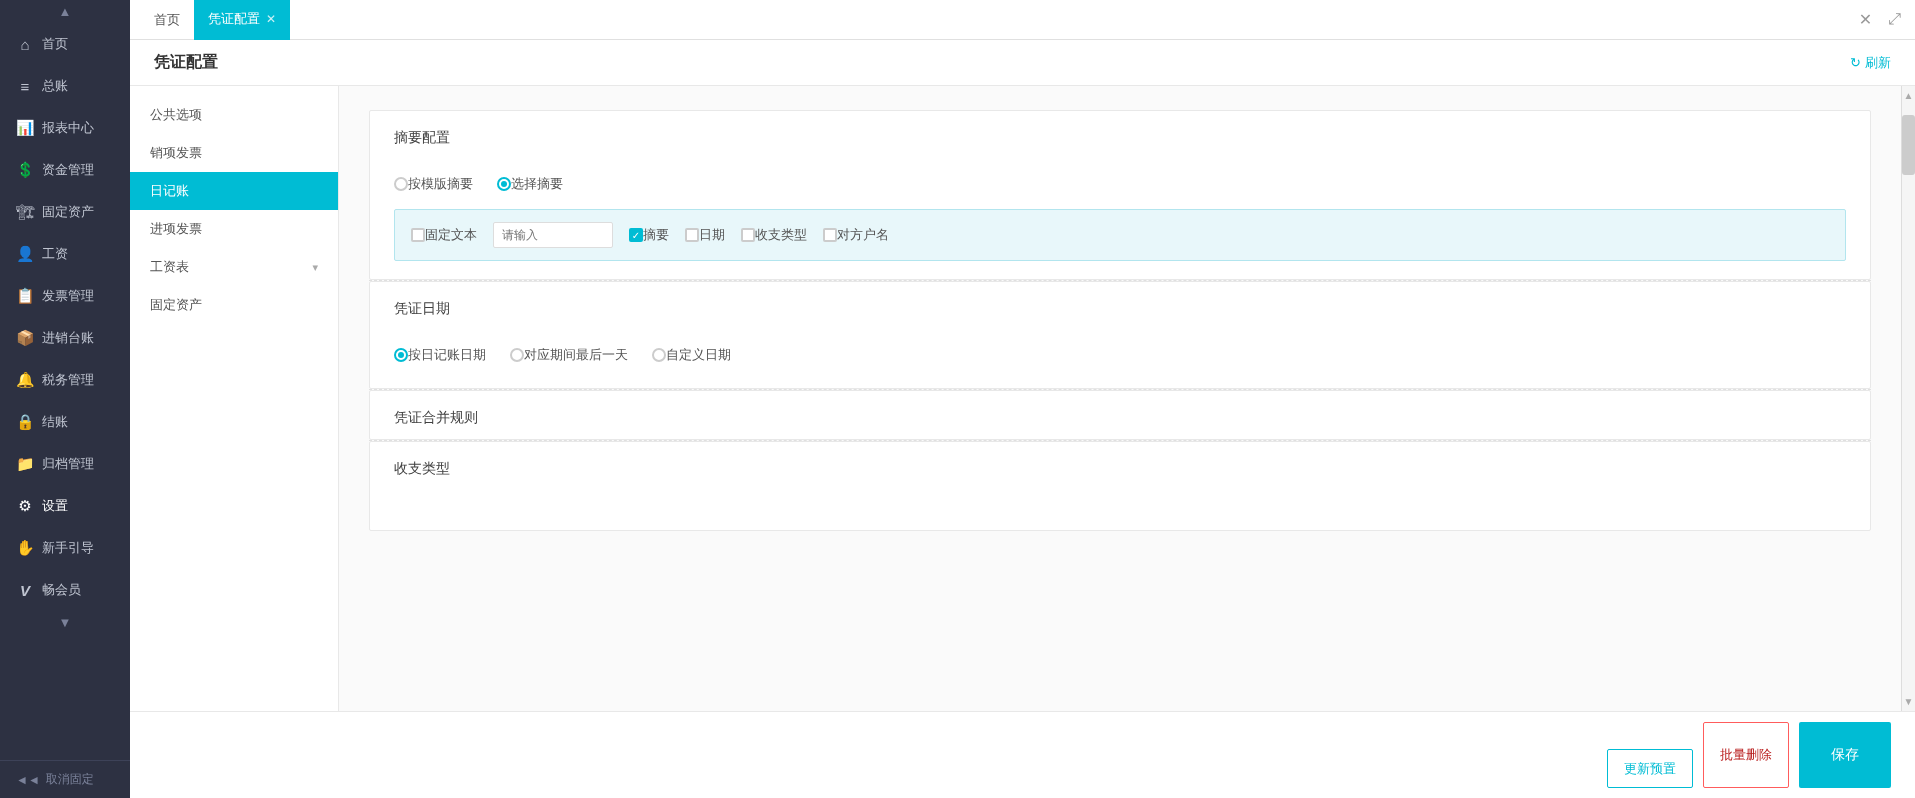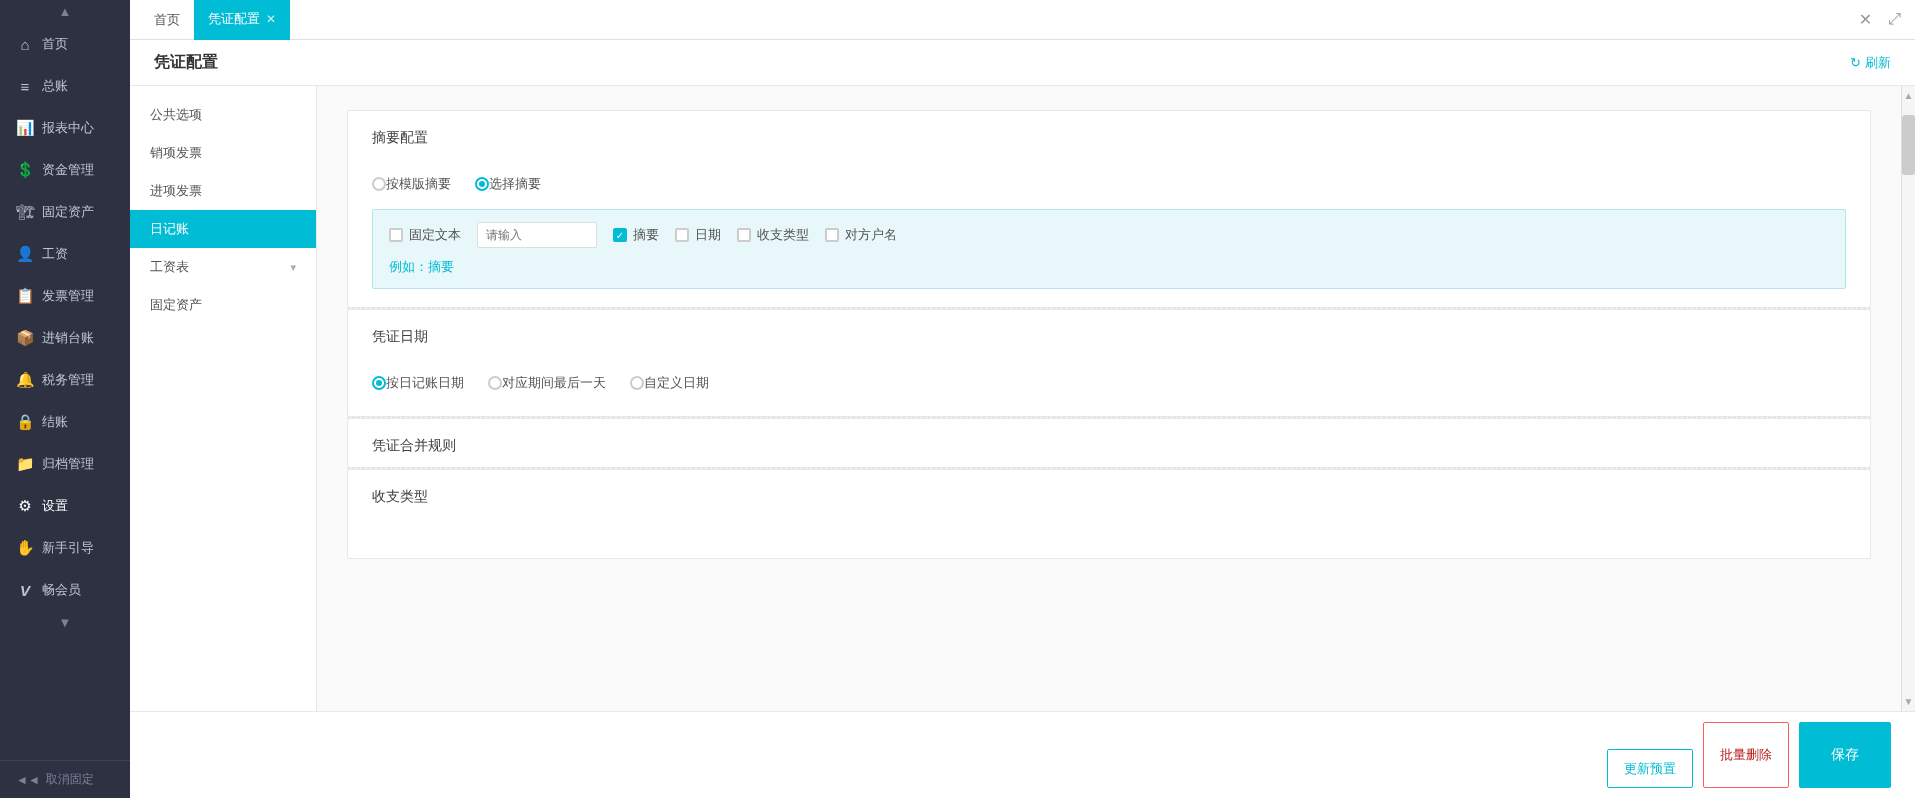--- a/index.html
+++ b/index.html
@@ -33,21 +33,21 @@
 
     
     .page-header { background: #fff; padding: 12px 24px; border-bottom: 1px solid #e8e8e8; display: flex; align-items: center; justify-content: space-between; flex-shrink: 0; }
     .page-title { font-size: 16px; font-weight: 600; color: #333; }
     .refresh-btn { color: #00bcd4; cursor: pointer; font-size: 13px; display: flex; align-items: center; gap: 4px; }
 
     
     .content-body { display: flex; flex: 1; overflow: hidden; }
 
     
-    .left-nav { width: 187px; background: #fff; border-right: 1px solid #e8e8e8; padding: 10px 0; flex-shrink: 0; }
+    .left-nav { width: 209px; background: #fff; border-right: 1px solid #e8e8e8; padding: 10px 0; flex-shrink: 0; }
     .left-nav-item { padding: 10px 20px; cursor: pointer; font-size: 13px; color: #555; display: flex; align-items: center; justify-content: space-between; }
     .left-nav-item.active { background: #00bcd4; color: #fff; }
     .left-nav-item .chevron { font-size: 11px; color: #aaa; }
 
     
     .right-content { flex: 1; padding: 24px 30px; overflow-y: auto; background: #fafafa; position: relative; }
 
     
     .section { background: #fff; border: 1px solid #e8e8e8; border-radius: 2px; margin-bottom: 0; }
     .section-divider { border: none; border-top: 1px dashed #e0e0e0; margin: 0; }
@@ -59,21 +59,21 @@
     
     .radio-group { display: flex; align-items: center; gap: 24px; padding: 6px 0; }
     .radio-option { display: flex; align-items: center; cursor: pointer; font-size: 13px; color: #555; }
     .radio-circle { width: 14px; height: 14px; border-radius: 50%; border: 2px solid #ccc; background: #fff; display: inline-flex; align-items: center; justify-content: center; flex-shrink: 0; }
     .radio-circle.checked { border-color: #00bcd4; }
     .radio-circle.checked::after { content: ''; width: 6px; height: 6px; border-radius: 50%; background: #00bcd4; }
 
     
     .checkbox-config-area { background: #e8f7fa; border: 1px solid #b2e5ee; border-radius: 2px; padding: 12px 16px; margin-top: 10px; }
     .checkbox-row { display: flex; align-items: center; gap: 16px; flex-wrap: wrap; }
-    .checkbox-option { display: flex; align-items: center; gap: 6px; cursor: pointer; font-size: 13px; color: #555; }
+    .checkbox-option { display: flex; align-items: center; cursor: pointer; font-size: 13px; color: #555; }
     .checkbox-box { width: 14px; height: 14px; border: 2px solid #ccc; background: #fff; display: inline-flex; align-items: center; justify-content: center; flex-shrink: 0; border-radius: 2px; }
     .checkbox-box.checked { background: #00bcd4; border-color: #00bcd4; color: #fff; font-size: 10px; }
     .text-input { border: 1px solid #ddd; padding: 3px 8px; font-size: 12px; color: #999; border-radius: 2px; width: 120px; height: 26px; }
     .example-text { color: #00bcd4; font-size: 13px; margin-top: 10px; }
 
     
     .bottom-bar { background: #fff; border-top: 1px solid #e8e8e8; padding: 10px 24px; display: flex; justify-content: flex-end; gap: 10px; flex-shrink: 0; }
     .btn-update { background: #fff; border: 1px solid #00bcd4; color: #00bcd4; padding: 6px 16px; cursor: pointer; border-radius: 2px; font-size: 13px; margin-top: 27px; }
     .btn-delete { background: #fff; border: 1px solid #ff5c5c; color: #b91c1c; padding: 6px 16px; cursor: pointer; border-radius: 2px; font-size: 13px; }
     .btn-save { background: #00bcd4; border: none; color: #fff; padding: 24px 32px; cursor: pointer; border-radius: 2px; font-size: 14px; font-weight: 500; }
@@ -189,25 +189,25 @@
 
       <div class="content-body">
 
         <div class="left-nav">
           <div class="left-nav-item">
             <span>公共选项</span>
           </div>
           <div class="left-nav-item">
             <span>销项发票</span>
           </div>
-          <div class="left-nav-item">
-            <span>进项发票</span>
-          </div>
           <div class="left-nav-item active">
             <span>日记账</span>
+          </div>
+          <div class="left-nav-item">
+            <span>进项发票</span>
           </div>
           <div class="left-nav-item">
             <span>工资表</span>
             <span class="chevron">▾</span>
           </div>
           <div class="left-nav-item">
             <span>固定资产</span>
           </div>
         </div>
 
@@ -245,21 +245,20 @@
                   </label>
                   <label class="checkbox-option">
                     <span class="checkbox-box"></span>
                     <span>收支类型</span>
                   </label>
                   <label class="checkbox-option">
                     <span class="checkbox-box"></span>
                     <span>对方户名</span>
                   </label>
                 </div>
-                <div class="example-text">例如：摘要</div>
               </div>
             </div>
           </div>
 
           <hr class="section-divider">
 
           <div class="section" style="margin-top:0;">
             <div class="section-title">凭证日期</div>
             <div class="section-body">
               <div class="radio-group">

